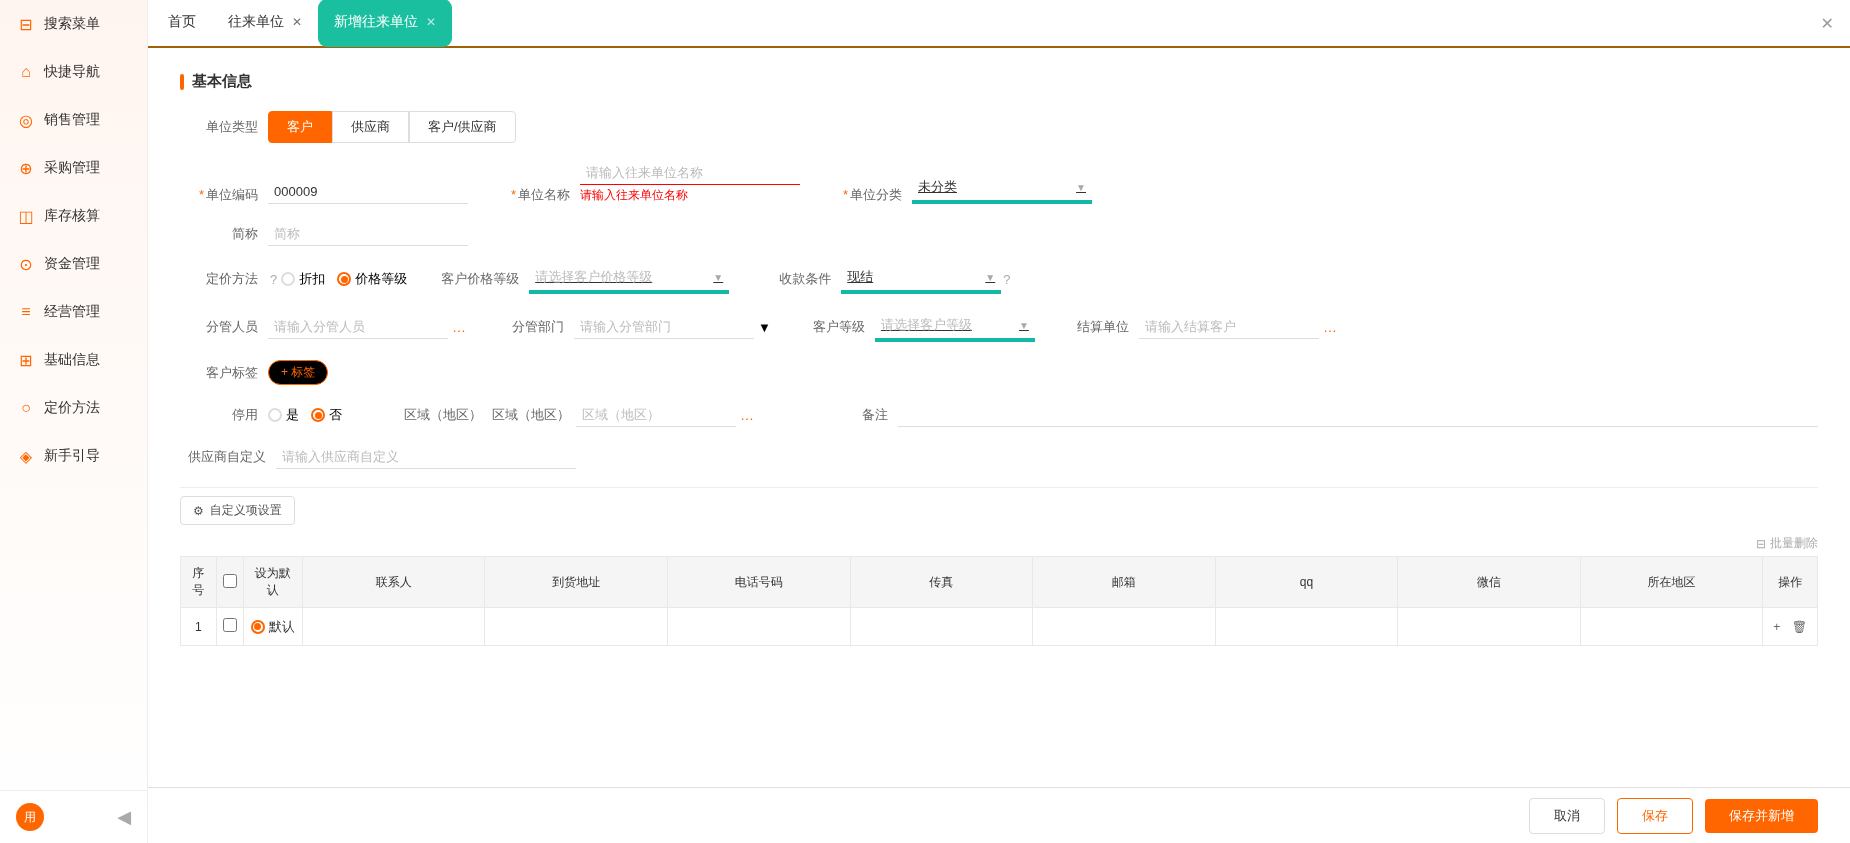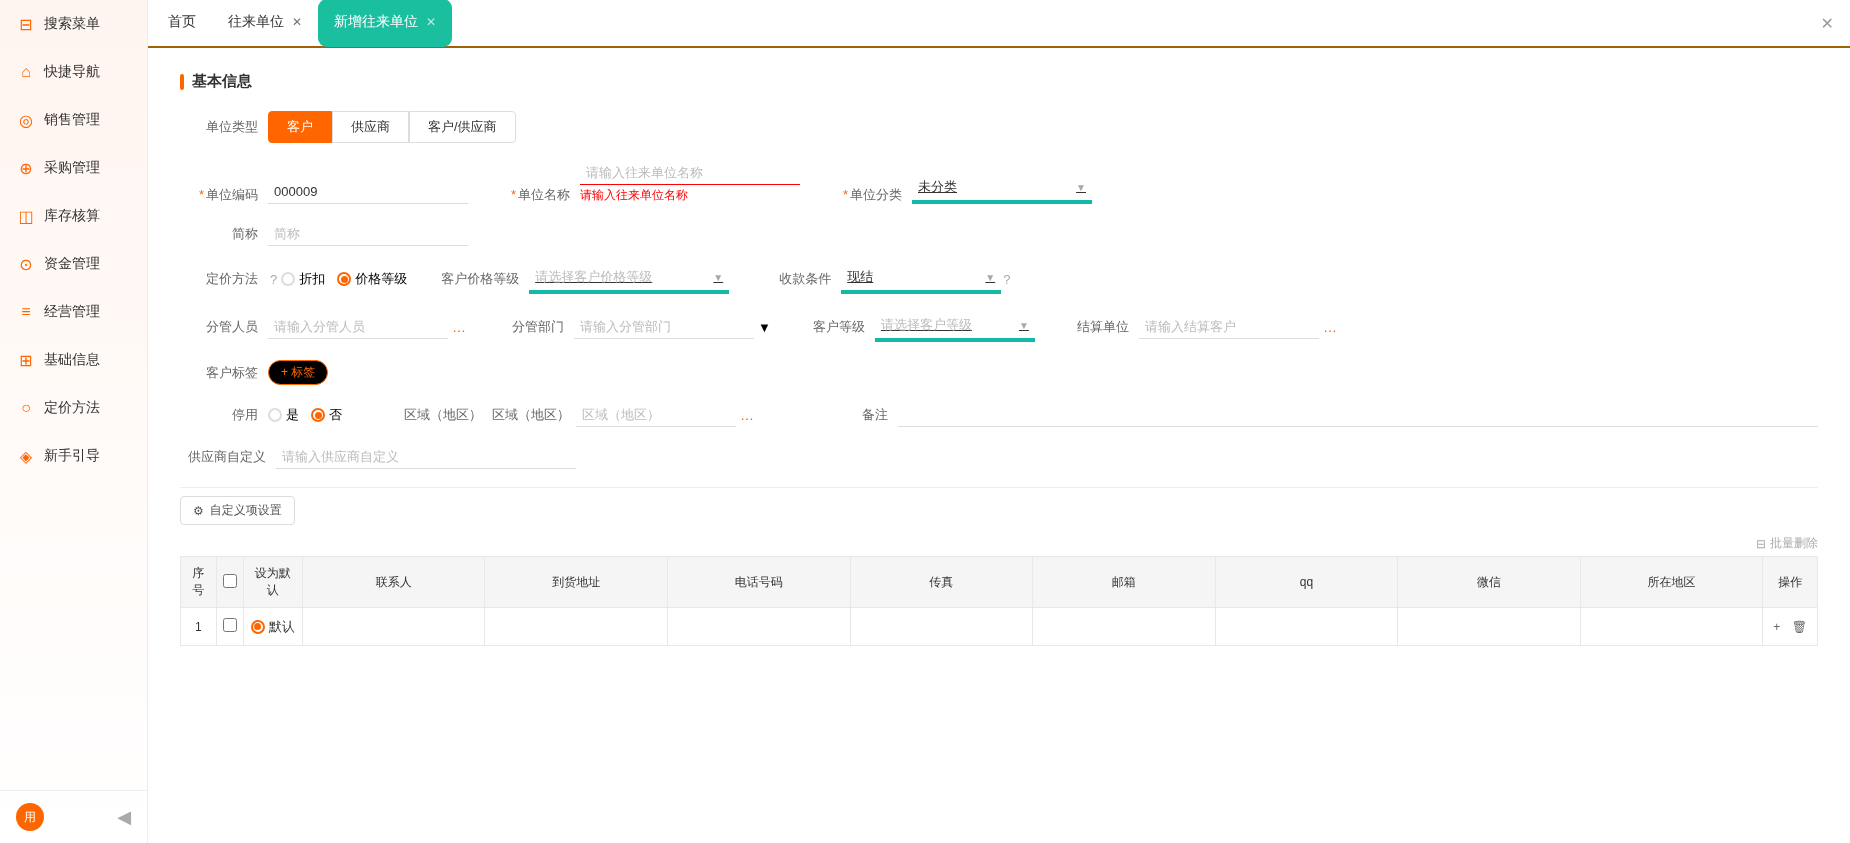--- a/index.html
+++ b/index.html
@@ -539,13 +539,18 @@
             <td style="white-space:nowrap;">
               <span style="cursor:pointer; color:#666; margin:0 4px;">+</span>
               <span style="cursor:pointer; color:#666; margin:0 4px;">🗑</span>
             </td>
           </tr>
         </tbody>
       </table>
     </div>
   </div>
 
+  <div class="bottom-bar">
+    <button class="btn-cancel">取消</button>
+    <button class="btn-save">保存</button>
+    <button class="btn-save-new">保存并新增</button>
+  </div>
 </div>
 
 </body></html>

